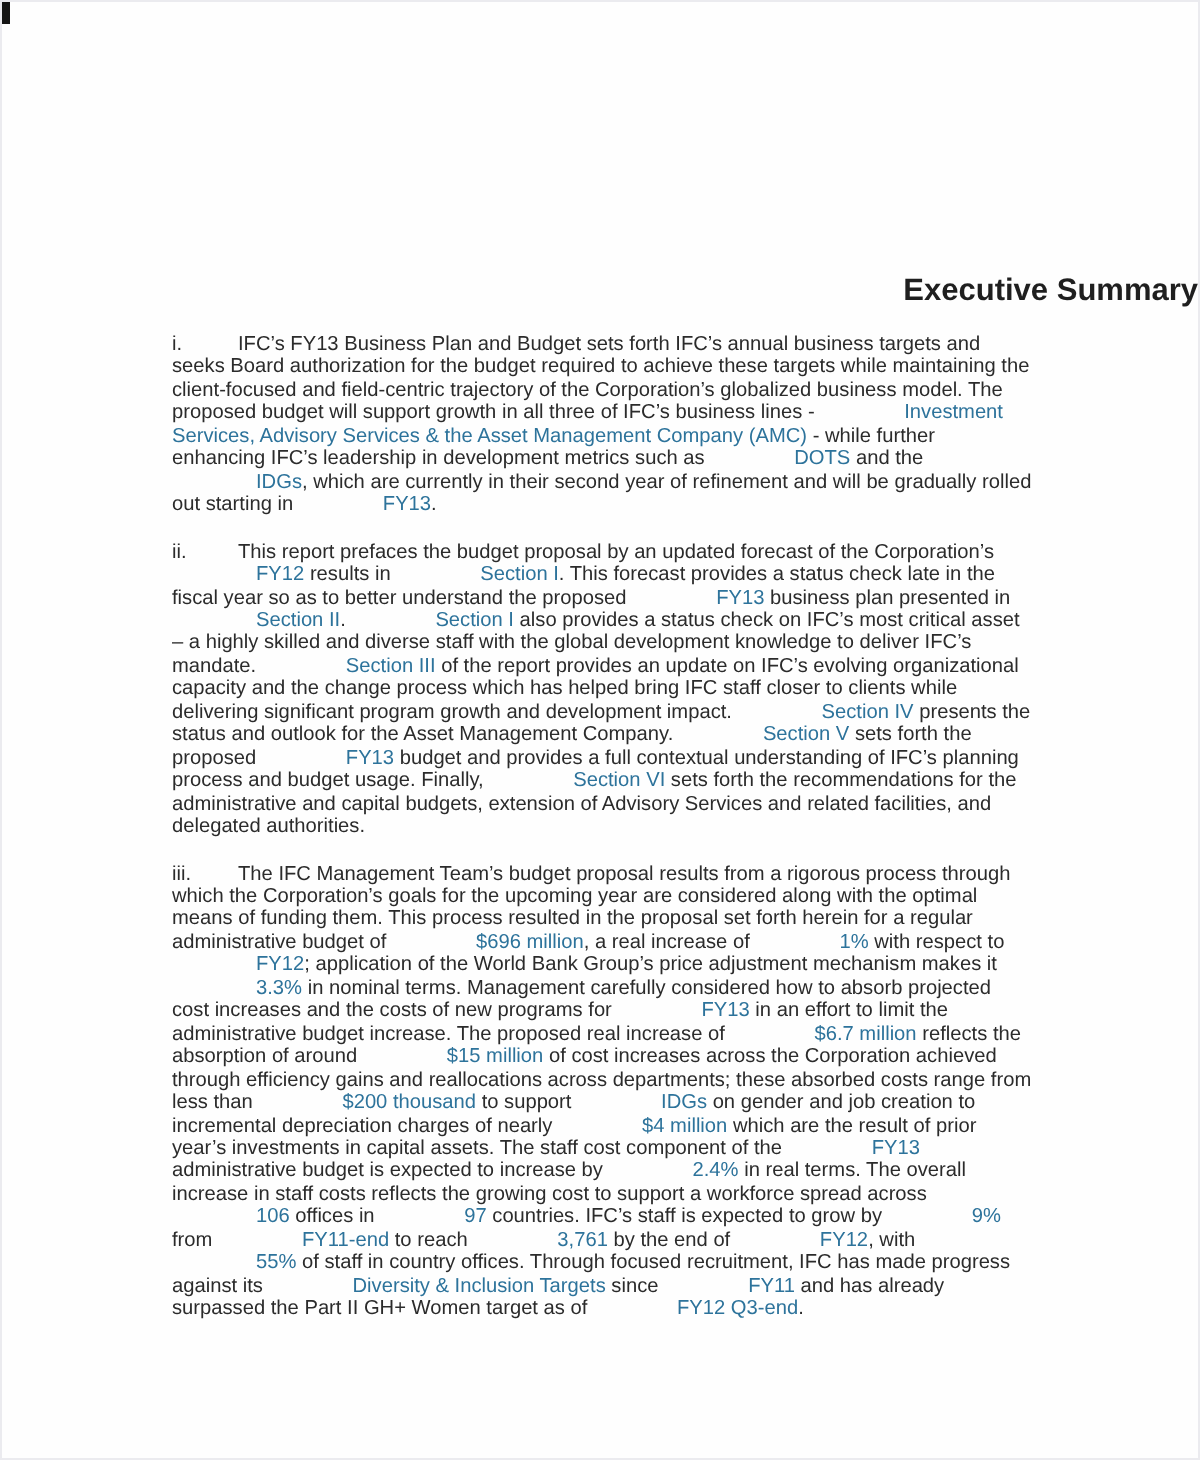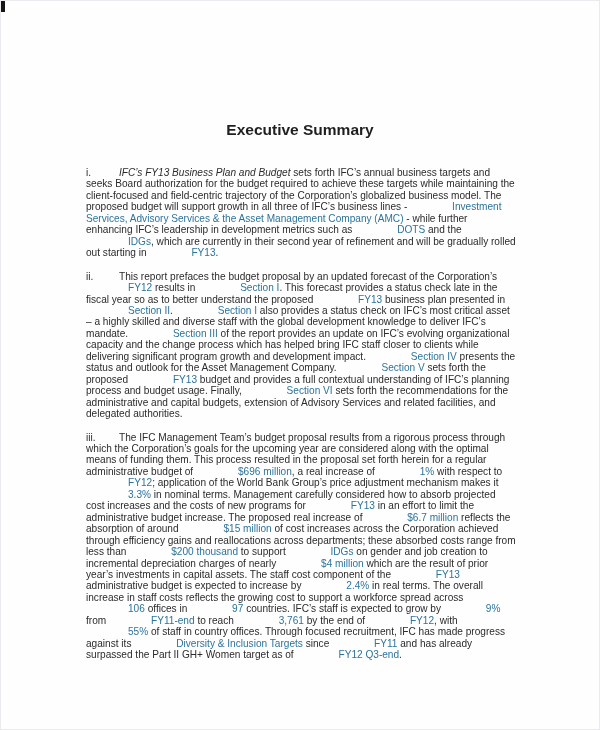--- a/index.html
+++ b/index.html
@@ -13,38 +13,38 @@
   .page {
     position:absolute; left:0; top:0; width:600px; height:730px;
     background:var(--page-bg, #fefefe);
     border:1px solid var(--page-border, #ebebef);
   }
   .corner-mark {
     position:absolute; left:0; top:0; width:4px; height:11px;
     background:#151515;
   }
   h1.title {
-    position:absolute; left:0; top:120px; width:100%;
-    text-align:center;
+    position:absolute; left:0; top:136px; width:100%;
+    text-align:right;
     font-size:15.5px; font-weight:bold;
     color:#1f1f1f;
   }
   .content {
     position:absolute; left:85px; top:166px; width:430px;
   }
   p.para {
     font-size:10.1px;
     line-height:11.45px;
     color:var(--body-text, #2b2b2b);
     margin-bottom:12px;
     text-align:left;
   }
   .num { display:inline-block; width:33px; }
   .seg-normal { }
-  .seg-italic { font-style:italic; }
+  .seg-italic { }
   .seg-highlight { color:var(--highlight-text, #2d739b);margin-left:42px; }
 </style>
 </head>
 <body style="--body-text: #2b2b2b; --highlight-text: #2d739b; --page-bg: #fefefe; --page-border: #ebebef;">
 
 <div class="page">
   <div class="corner-mark"></div>
   <h1 class="title">Executive Summary</h1>
   <div class="content" id="paragraphs">
       <p class="para"><span class="num">i.</span><span class="seg-italic">IFC’s FY13 Business Plan and Budget</span><span class="seg-normal"> sets forth IFC’s annual business targets and seeks Board authorization for the budget required to achieve these targets while maintaining the client-focused and field-centric trajectory of the Corporation’s globalized business model.  The proposed budget will support growth in all three of IFC’s business lines - </span><span class="seg-highlight">Investment Services, Advisory Services &amp; the Asset Management Company (AMC)</span><span class="seg-normal"> - while further enhancing IFC’s leadership in development metrics such as </span><span class="seg-highlight">DOTS</span><span class="seg-normal"> and the </span><span class="seg-highlight">IDGs</span><span class="seg-normal">, which are currently in their second year of refinement and will be gradually rolled out starting in </span><span class="seg-highlight">FY13</span><span class="seg-normal">.</span></p>

